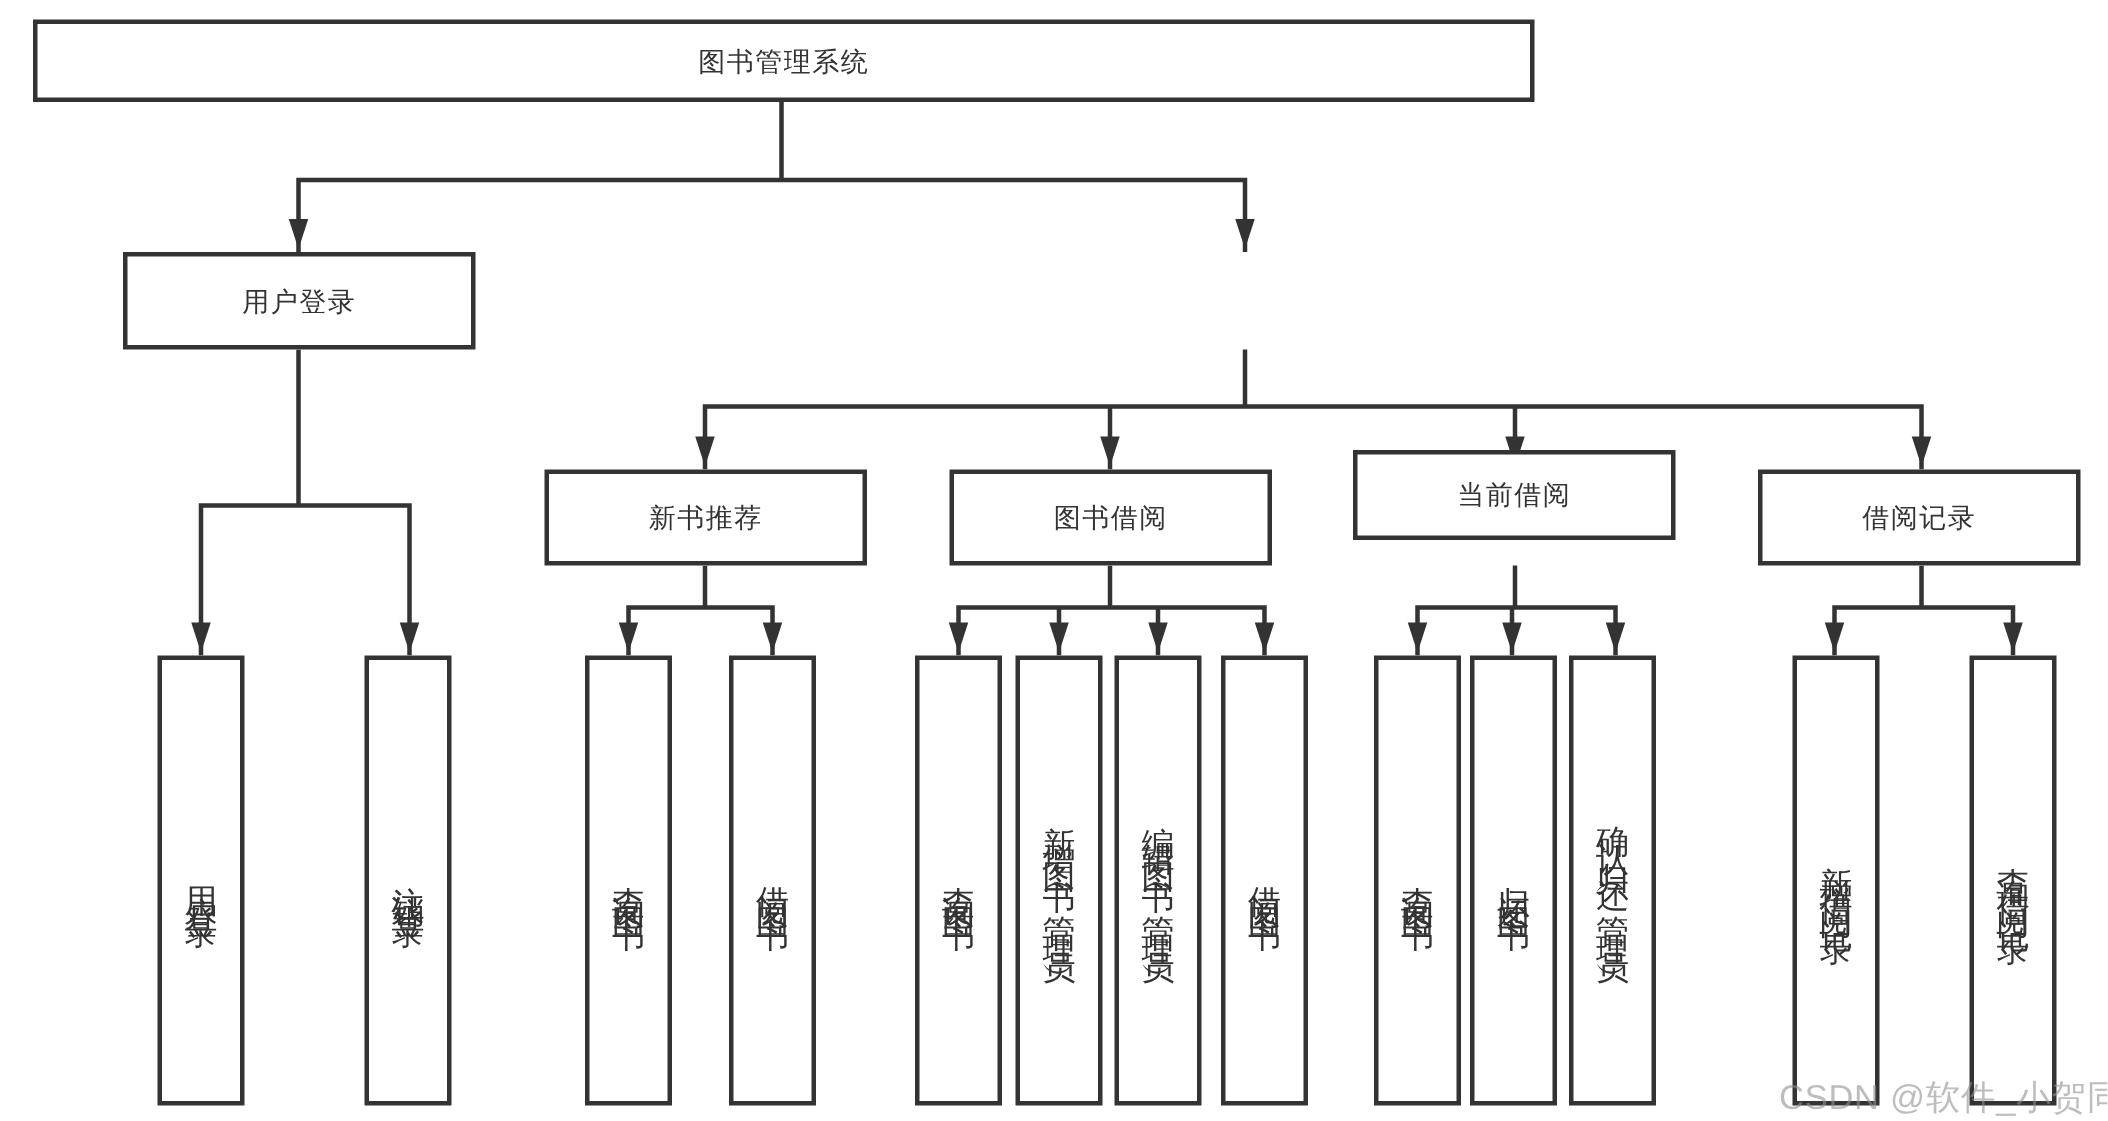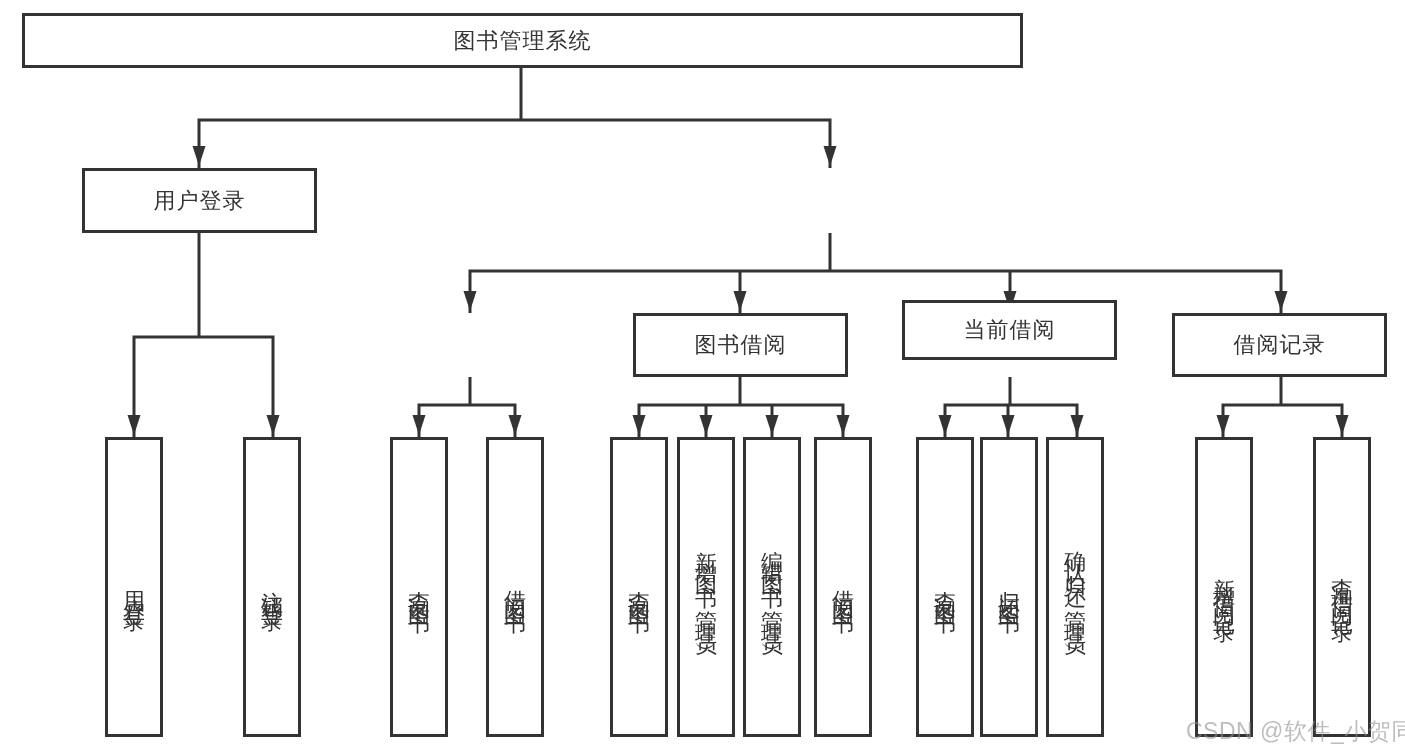--- a/index.html
+++ b/index.html
@@ -15,21 +15,21 @@
     position:absolute;
     background:#ffffff;
     border:3px solid #333333;
     box-sizing:border-box;
     display:flex;
     align-items:center;
     justify-content:center;
     z-index:2;
   }
   .hbox span{
-    font-size:22px;
+    font-size:18px;
     color:#333333;
     letter-spacing:1px;
     white-space:nowrap;
   }
   .vbox span{
     writing-mode:vertical-rl;
     text-orientation:mixed;
     font-size:22px;
     color:#333333;
     white-space:nowrap;
@@ -100,20 +100,23 @@
   </svg>
 
   <div class="box hbox" style="left:22px;top:13px;width:1001px;height:55px">
     <span>图书管理系统</span>
   </div>
 
   <div class="box hbox" style="left:82px;top:168px;width:235px;height:65px">
     <span>用户登录</span>
   </div>
 
+  <div class="box hbox" style="left:363px;top:313px;width:215px;height:64px">
+    <span>新书推荐</span>
+  </div>
   <div class="box hbox" style="left:633px;top:313px;width:215px;height:64px">
     <span>图书借阅</span>
   </div>
   <div class="box hbox" style="left:902px;top:300px;width:215px;height:60px">
     <span>当前借阅</span>
   </div>
   <div class="box hbox" style="left:1172px;top:313px;width:215px;height:64px">
     <span>借阅记录</span>
   </div>
 

